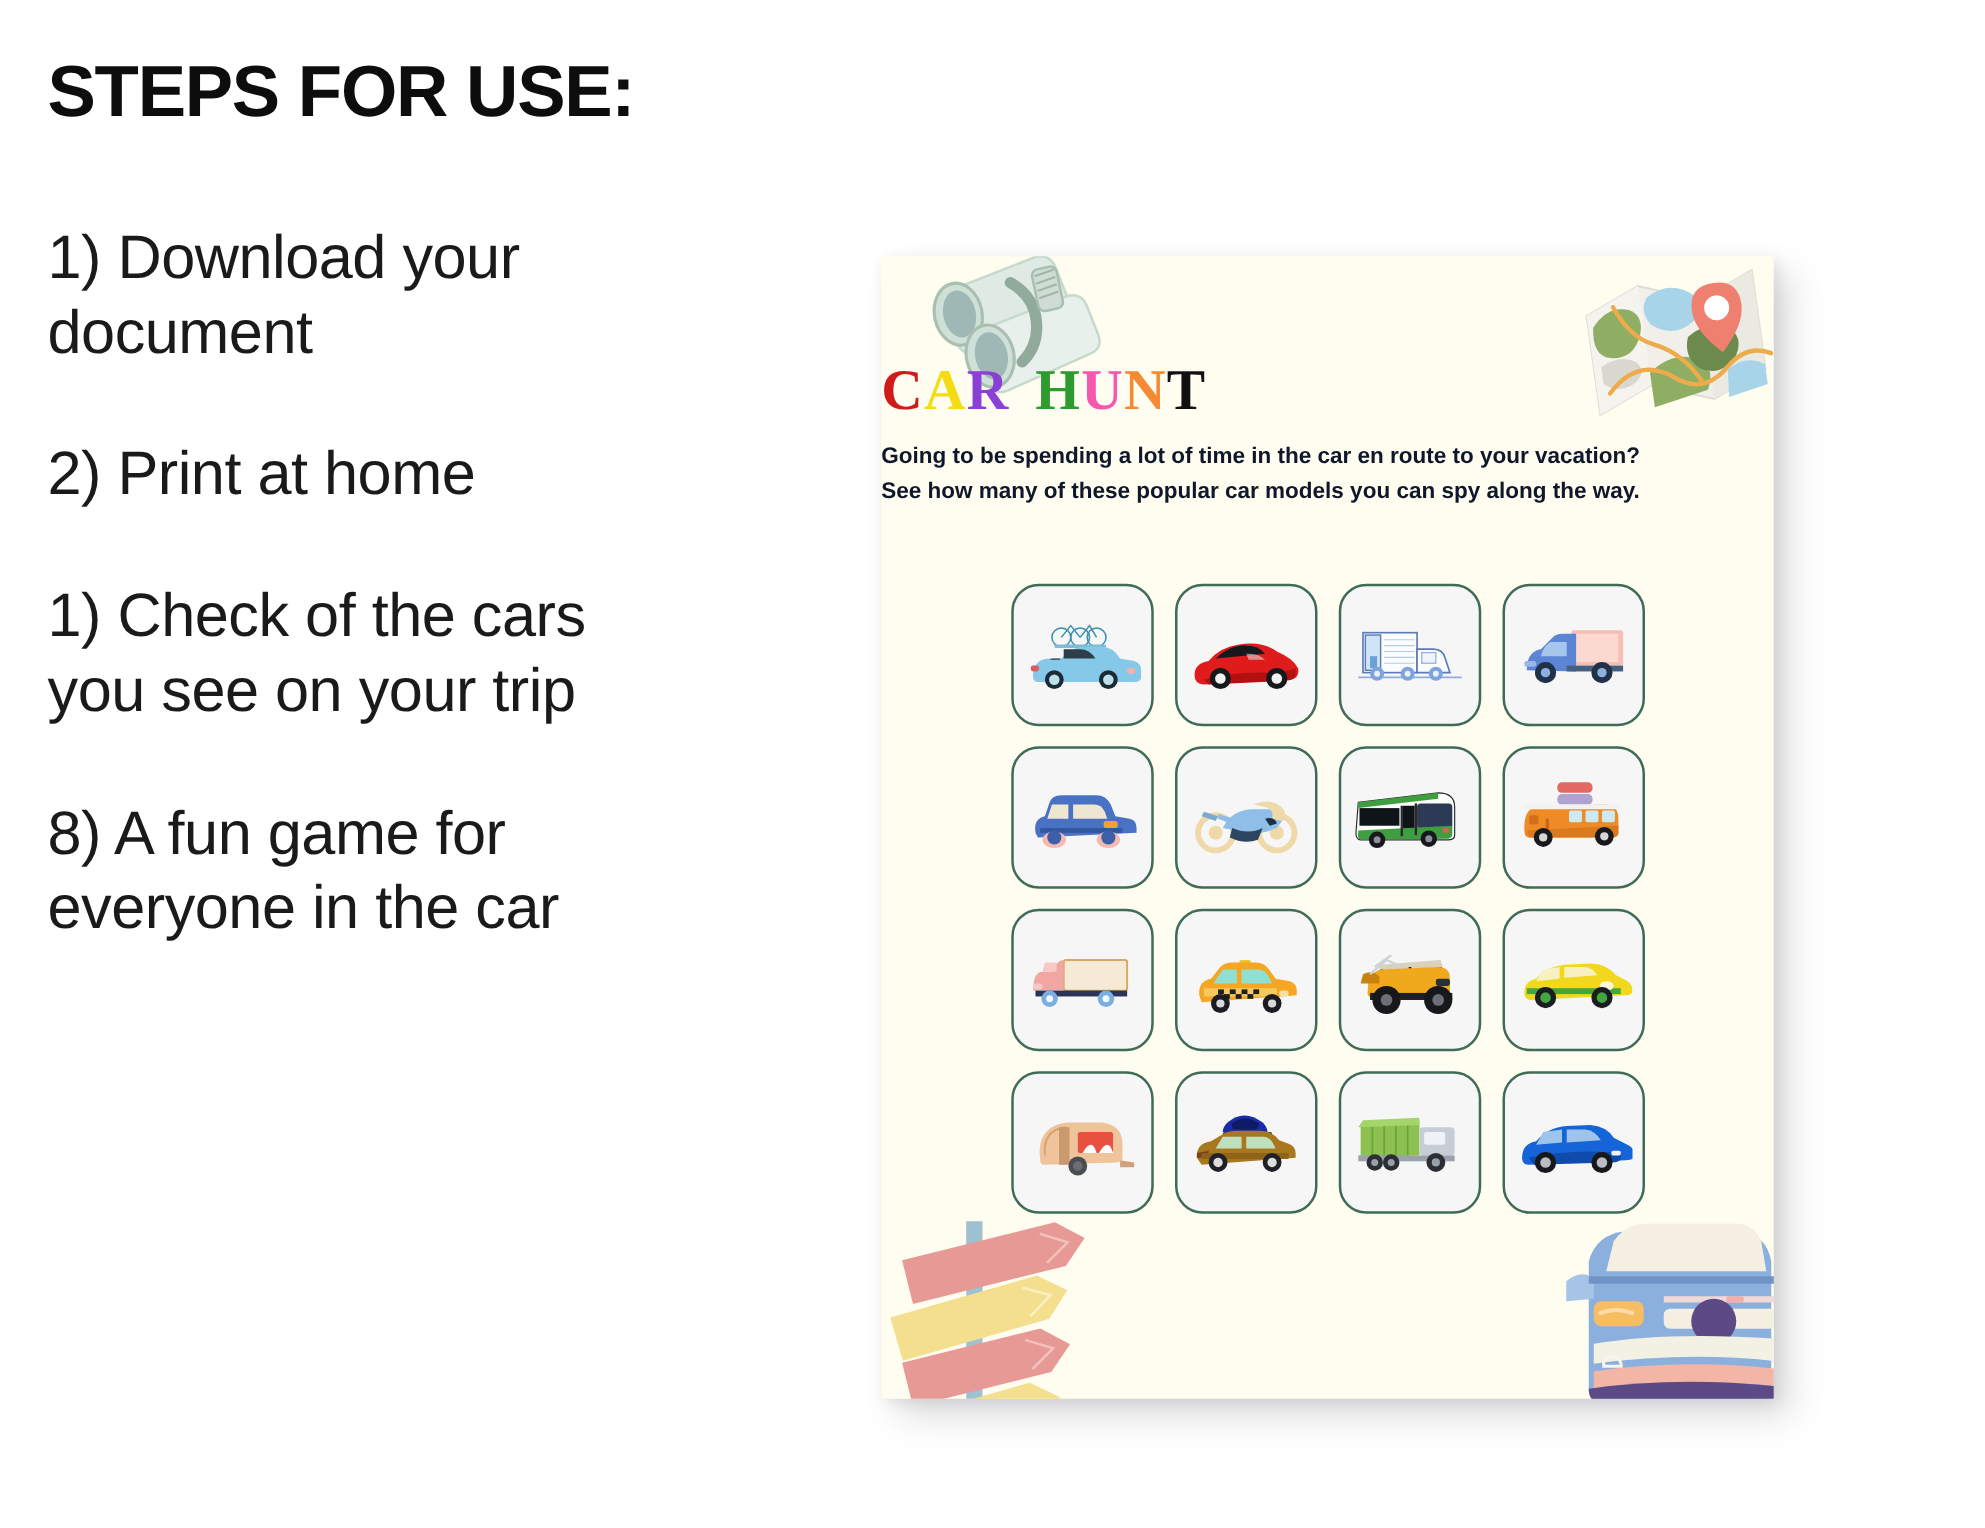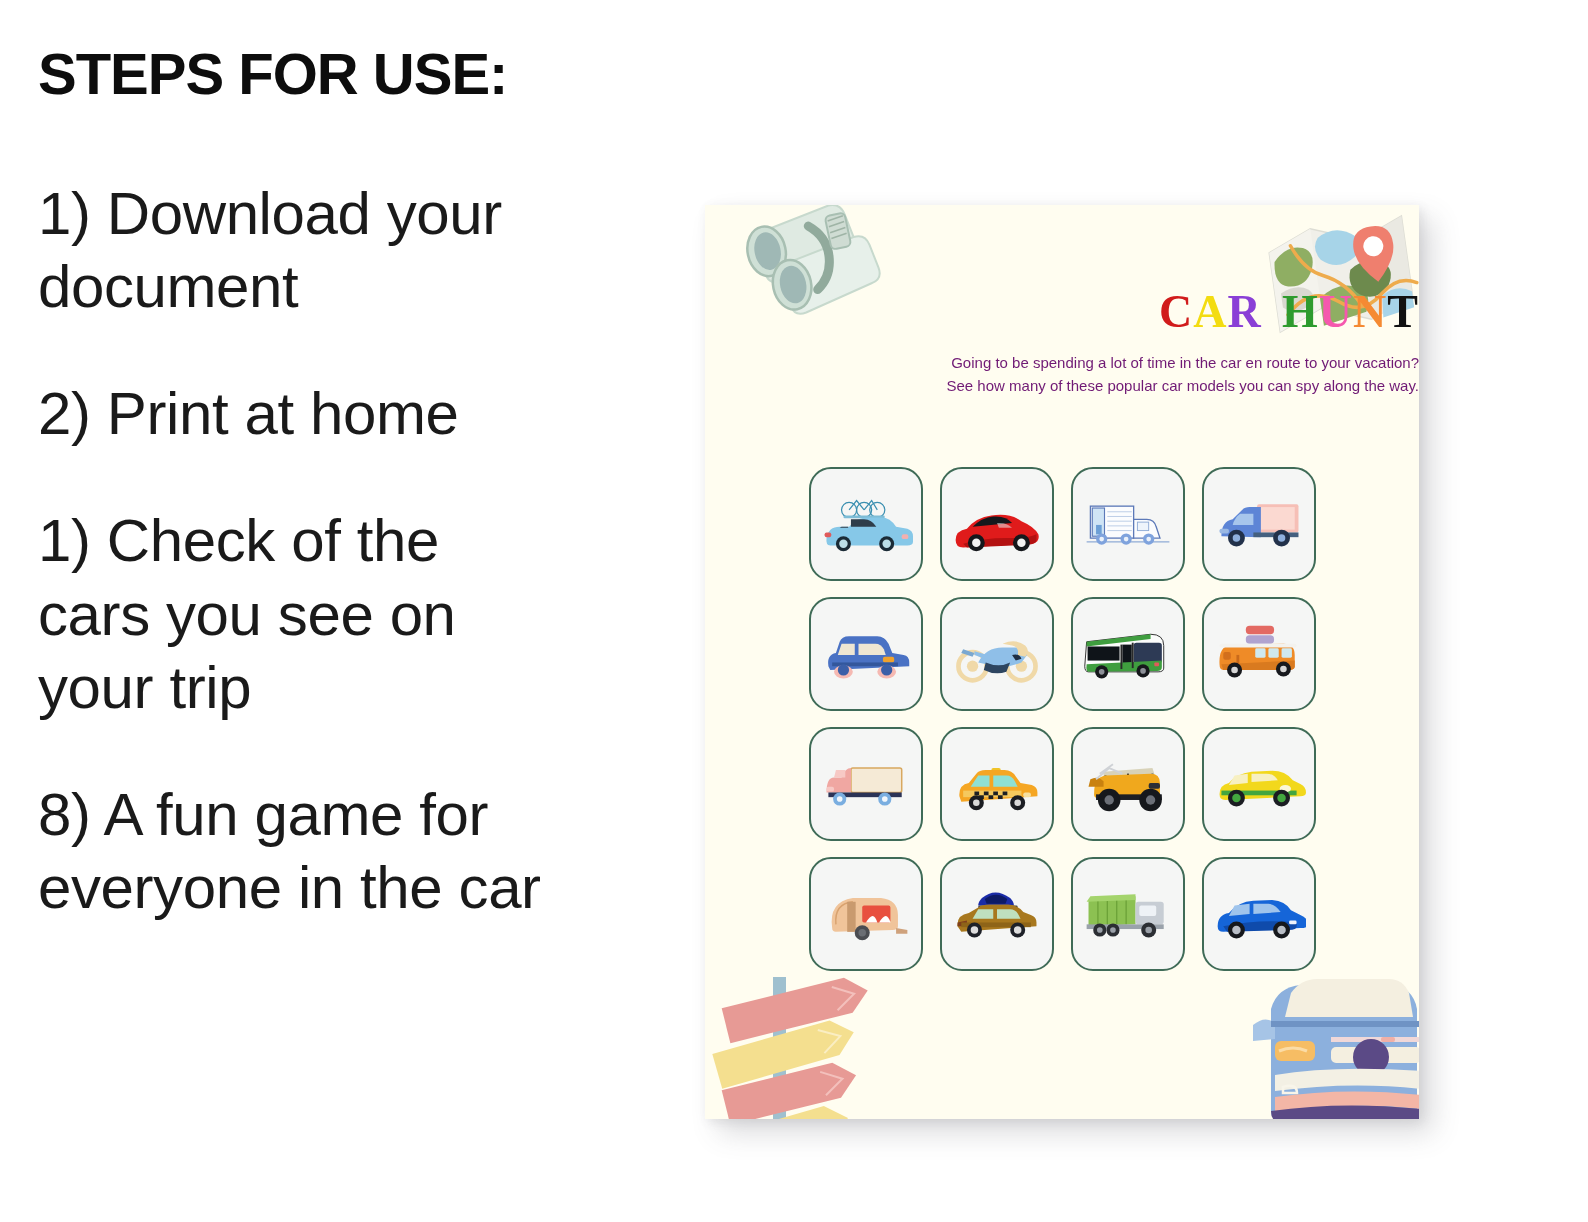--- a/index.html
+++ b/index.html
@@ -13,44 +13,44 @@
 
   
   #left-col{
     position:absolute;left:38px;top:44px;width:600px;
   }
   #steps-heading{
     font-size:58px;font-weight:bold;letter-spacing:-1px;
     color:#0d0d0d;line-height:1.05;margin:0 0 72px 0;
   }
   .step{
-    font-size:60px;font-weight:400;color:#1a1a1a;
+    font-size:49px;font-weight:400;color:#1a1a1a;
     line-height:1.22;margin:0 0 54px 0;letter-spacing:-.4px;
     max-width:520px;
   }
 
   
   #page-wrap{
     position:absolute;left:705px;top:205px;width:714px;height:914px;
   }
   #page{
     position:absolute;inset:0;background:#fffdf0;overflow:hidden;
     box-shadow:14px 14px 26px rgba(80,80,90,.20), 3px 3px 10px rgba(80,80,90,.12);
   }
 
   
-  #title-block{position:absolute;left:0;right:0;top:84px;text-align:right;}
+  #title-block{position:absolute;left:0;right:0;top:84px;text-align:left;}
   #sheet-title{
     font-family:"Liberation Serif","DejaVu Serif",serif;
     font-size:46px;font-weight:bold;letter-spacing:1px;margin:0;line-height:1;
   }
   #sheet-title span{display:inline-block;}
   #sheet-subtitle{
-    margin:16px 0 0 0;font-size:15px;line-height:1.55;color:#701a75;
-    font-weight:400;
+    margin:16px 0 0 0;font-size:18px;line-height:1.55;color:#0f172a;
+    font-weight:700;
   }
 
   
   #grid{
     position:absolute;left:104px;top:262px;
     display:grid;grid-template-columns:repeat(4,114px);
     grid-template-rows:repeat(4,114px);gap:16px 17px;
   }
   .cell{
     background:#f5f6f5;border:2.5px solid #3f6b57;border-radius:22px;

